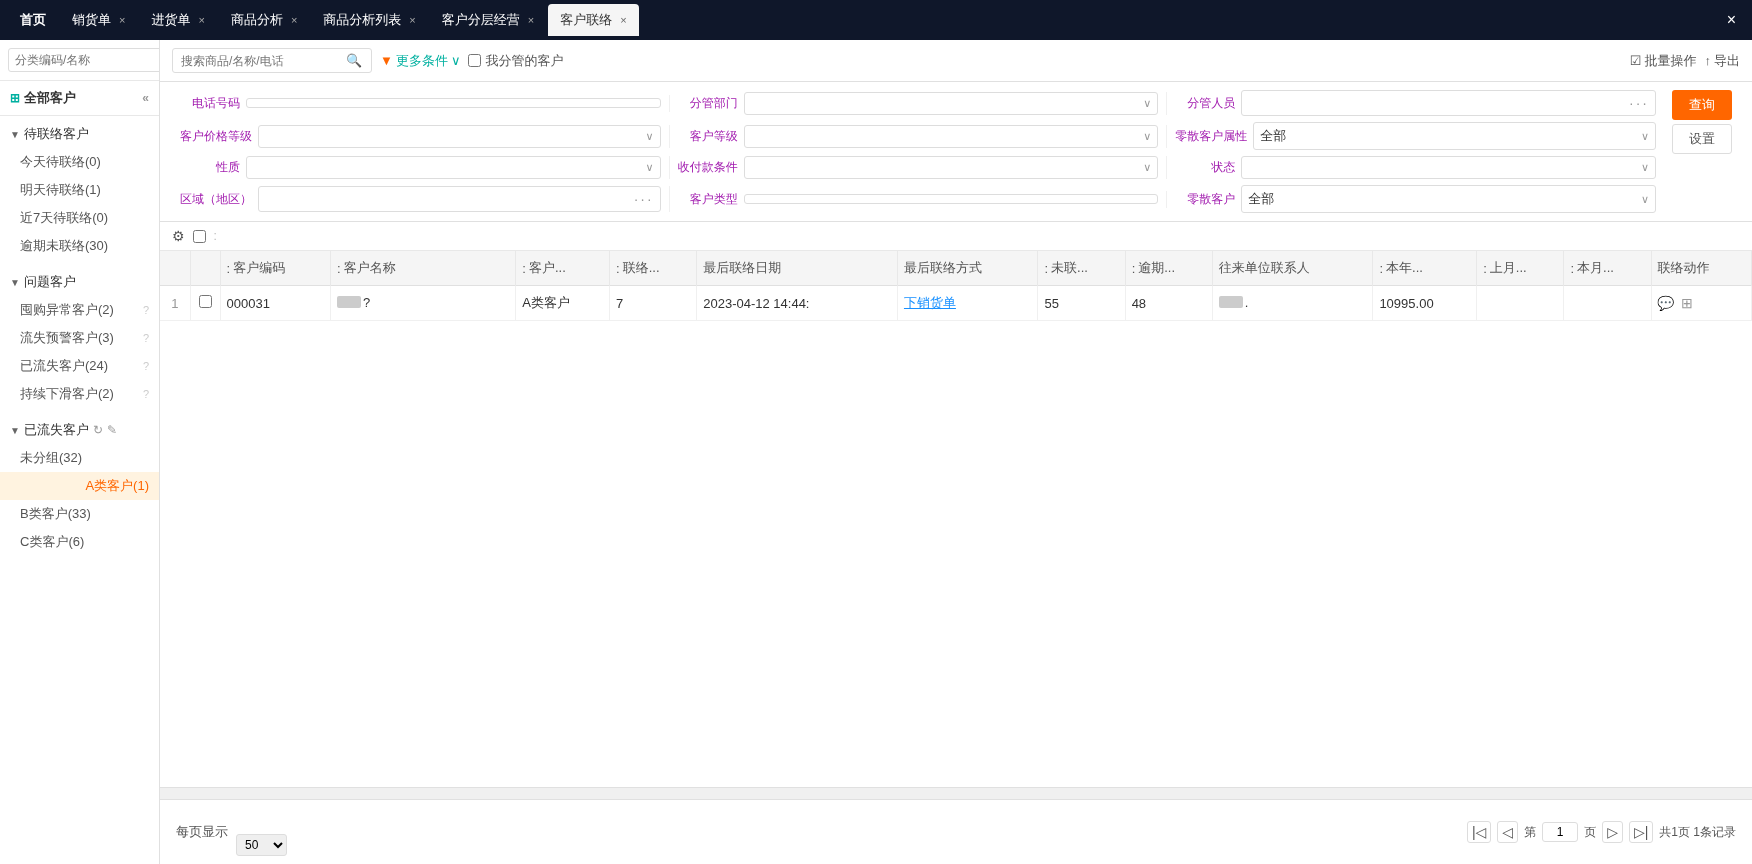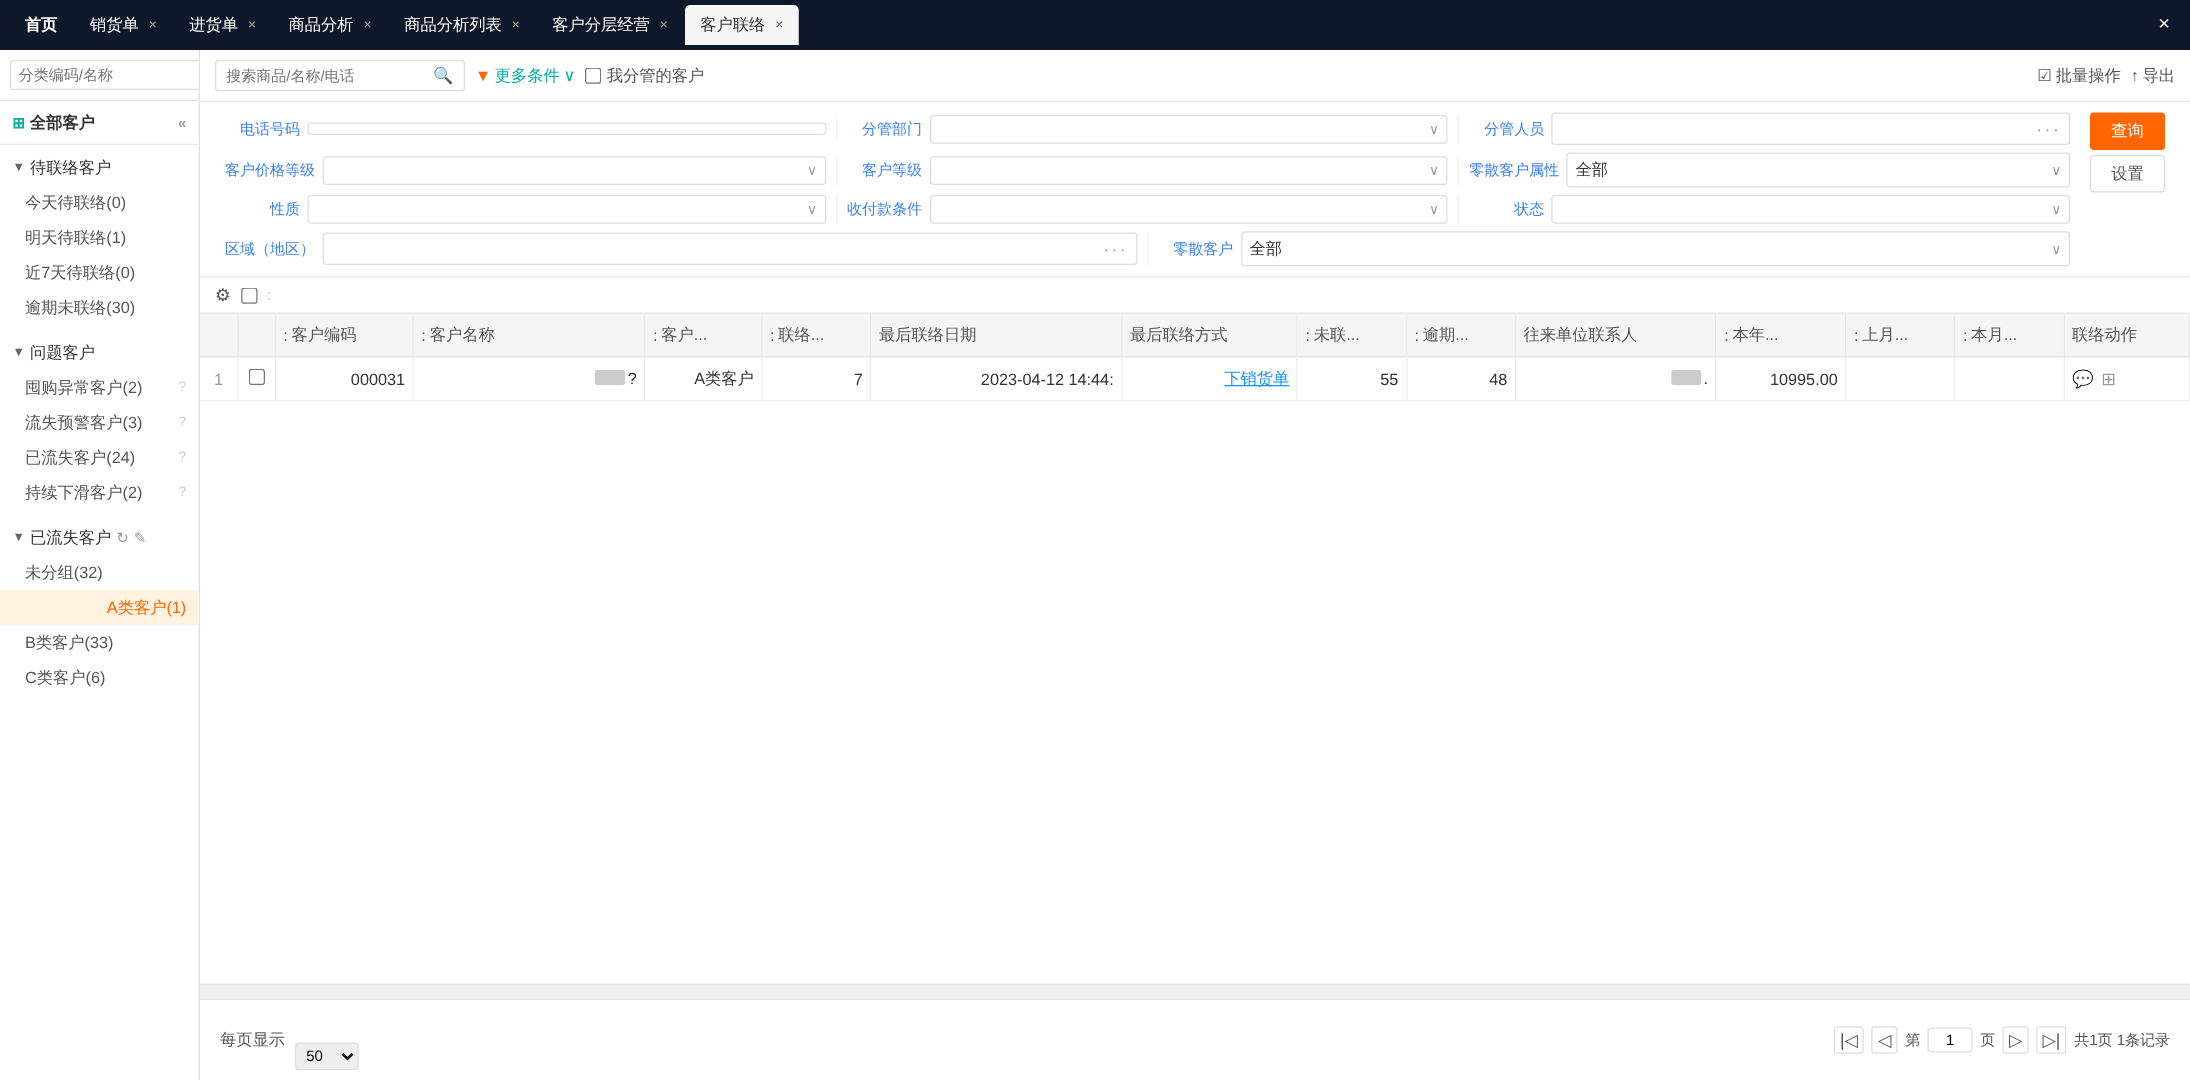--- a/index.html
+++ b/index.html
@@ -80,21 +80,21 @@
     .adv-filter {
       background: white; padding: 8px 12px; border-bottom: 1px solid #e0e0e0; flex-shrink: 0;
     }
     .adv-filter-row { display: flex; align-items: center; margin-bottom: 6px; gap: 0; }
     .adv-filter-row:last-child { margin-bottom: 0; }
     .filter-item {
       display: flex; align-items: center; flex: 1; gap: 6px; padding: 0 8px;
       border-right: 1px solid #f0f0f0;
     }
     .filter-item:last-child { border-right: none; }
-    .filter-label { color: #3b82f6; font-size: 12px; white-space: nowrap; min-width: 60px; text-align: right; }
+    .filter-label { color: #a21caf; font-size: 12px; white-space: nowrap; min-width: 60px; text-align: right; }
     .filter-select {
       flex: 1; display: flex; align-items: center; justify-content: space-between;
       border: 1px solid #ddd; border-radius: 3px; padding: 4px 6px; cursor: pointer;
       background: white; font-size: 12px; color: #333;
     }
     .filter-select .arrow { color: #999; font-size: 11px; }
     .filter-select .dots { color: #999; font-size: 14px; letter-spacing: 2px; }
     .search-btn {
       background: #ff6600; color: white; border: none; border-radius: 3px;
       padding: 6px 16px; cursor: pointer; font-size: 13px; white-space: nowrap;
@@ -110,21 +110,21 @@
     .table-area { flex: 1; background: white; overflow: hidden; display: flex; flex-direction: column; margin: 0; }
     .table-scroll { flex: 1; overflow: auto; }
     table { width: 100%; border-collapse: collapse; font-size: 12px; }
     thead tr { background: #f5f5f5; border-bottom: 1px solid #e0e0e0; }
     thead th {
       padding: 8px 6px; text-align: left; color: #555; font-weight: normal;
       border-right: 1px solid #e8e8e8; white-space: nowrap; position: relative;
     }
     thead th .th-inner { display: flex; align-items: center; gap: 3px; }
     tbody tr { border-bottom: 1px solid #f0f0f0; }
-    tbody td { padding: 8px 6px; color: #333; border-right: 1px solid #f0f0f0; white-space: nowrap; text-align: right; }
+    tbody td { padding: 8px 6px; color: #333; border-right: 1px solid #f0f0f0; white-space: nowrap; }
     .td-link { color: #1890ff; cursor: pointer; text-decoration: underline; }
 
     
     .table-toolbar {
       display: flex; align-items: center; padding: 6px 12px; border-bottom: 1px solid #e8e8e8;
       background: white; gap: 8px;
     }
     .gear-icon { color: #555; cursor: pointer; font-size: 14px; }
 
     
@@ -372,20 +372,26 @@
               </div>
             </div>
           </div>
 
           <div class="adv-filter-row">
             <div class="filter-item">
               <span class="filter-label">区域（地区）</span>
               <div class="filter-select" style="flex:1;">
                 <span></span>
                 <span class="dots">···</span>
+              </div>
+            </div>
+            <div class="filter-item">
+              <span class="filter-label">客户类型</span>
+              <div class="filter-select" style="flex:1;">
+                <span></span>
               </div>
             </div>
             <div class="filter-item">
               <span class="filter-label">零散客户</span>
               <div class="filter-select" style="flex:1;">
                 <span>全部</span>
                 <span class="arrow">∨</span>
               </div>
             </div>
           </div>

